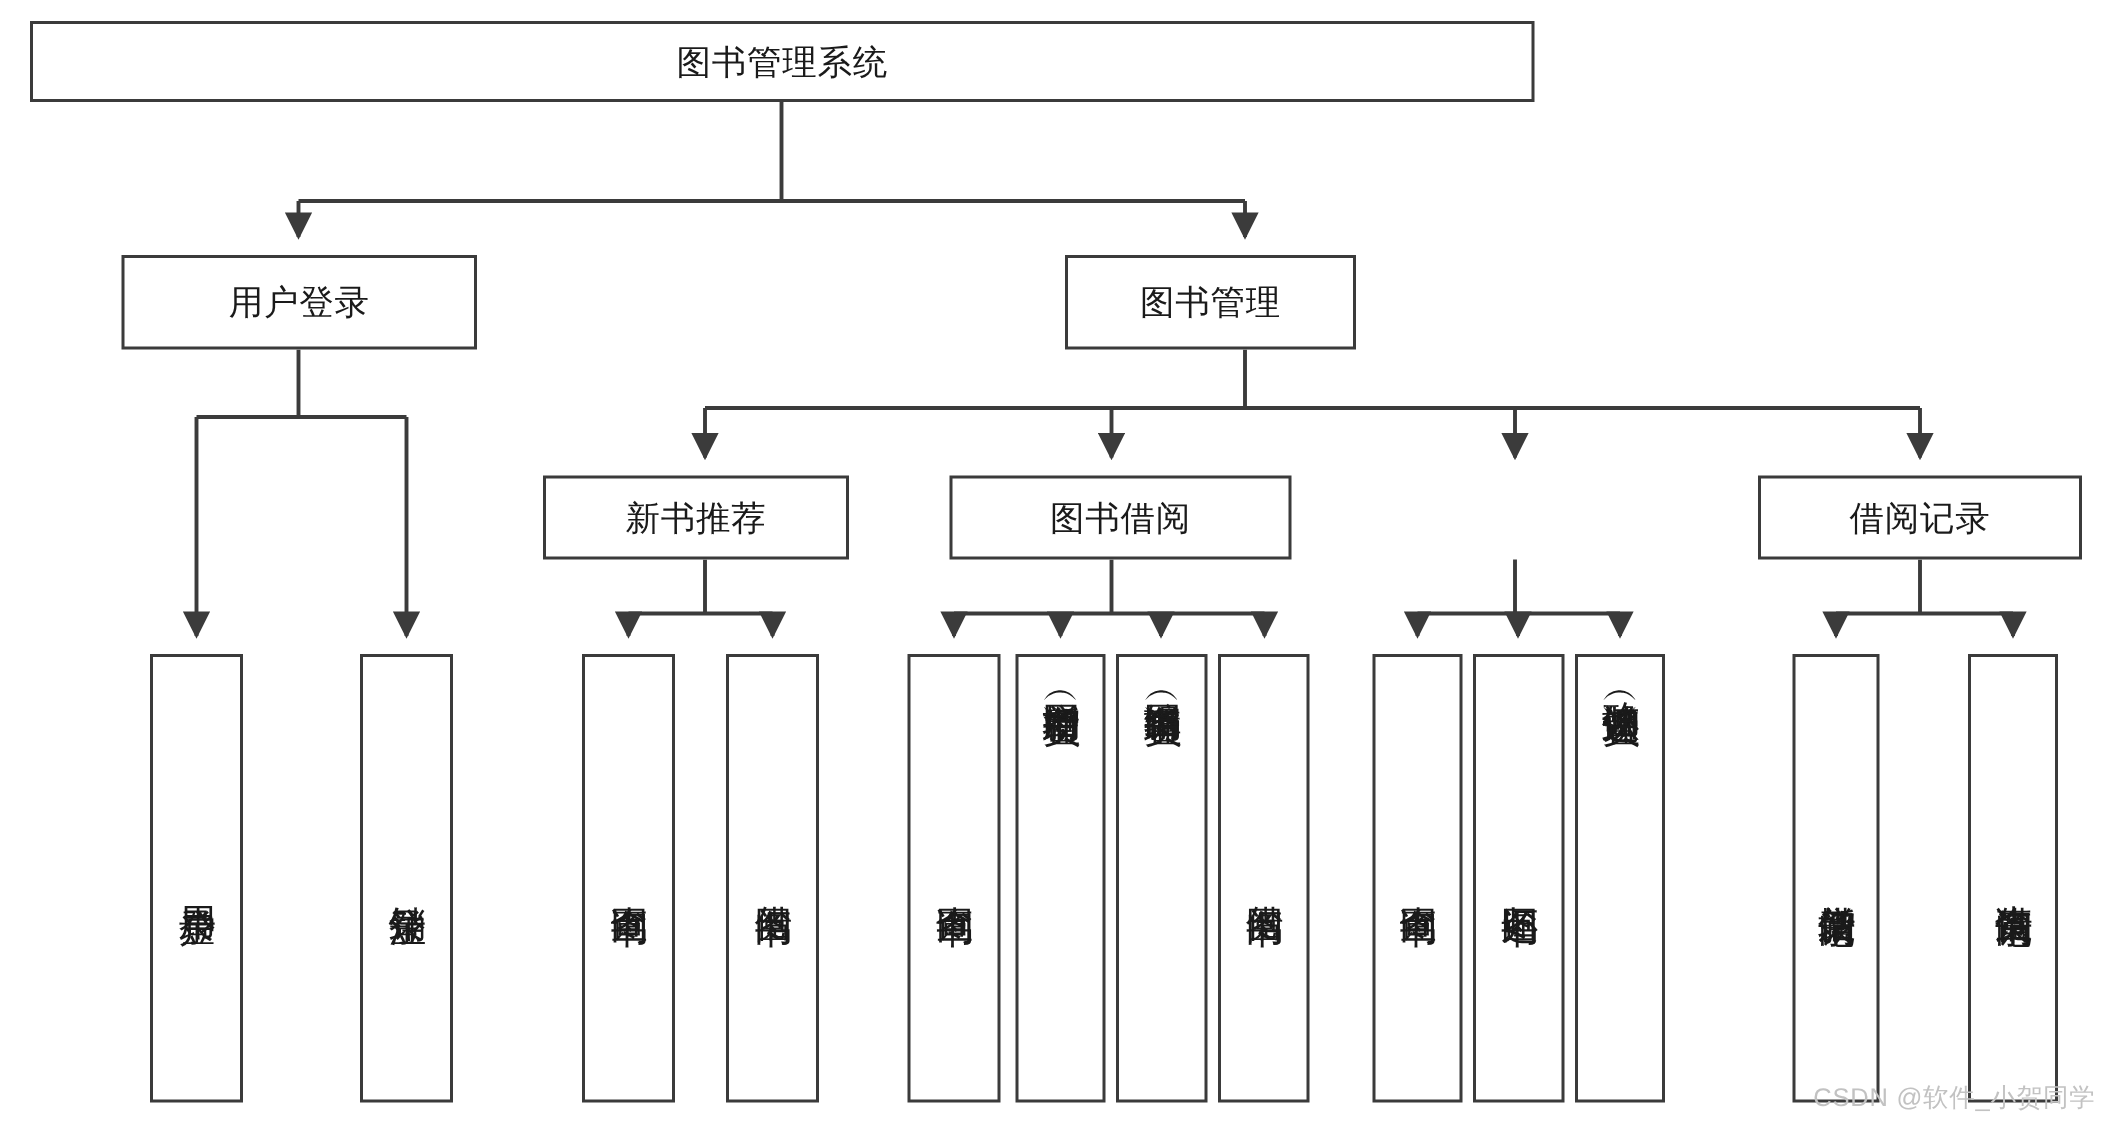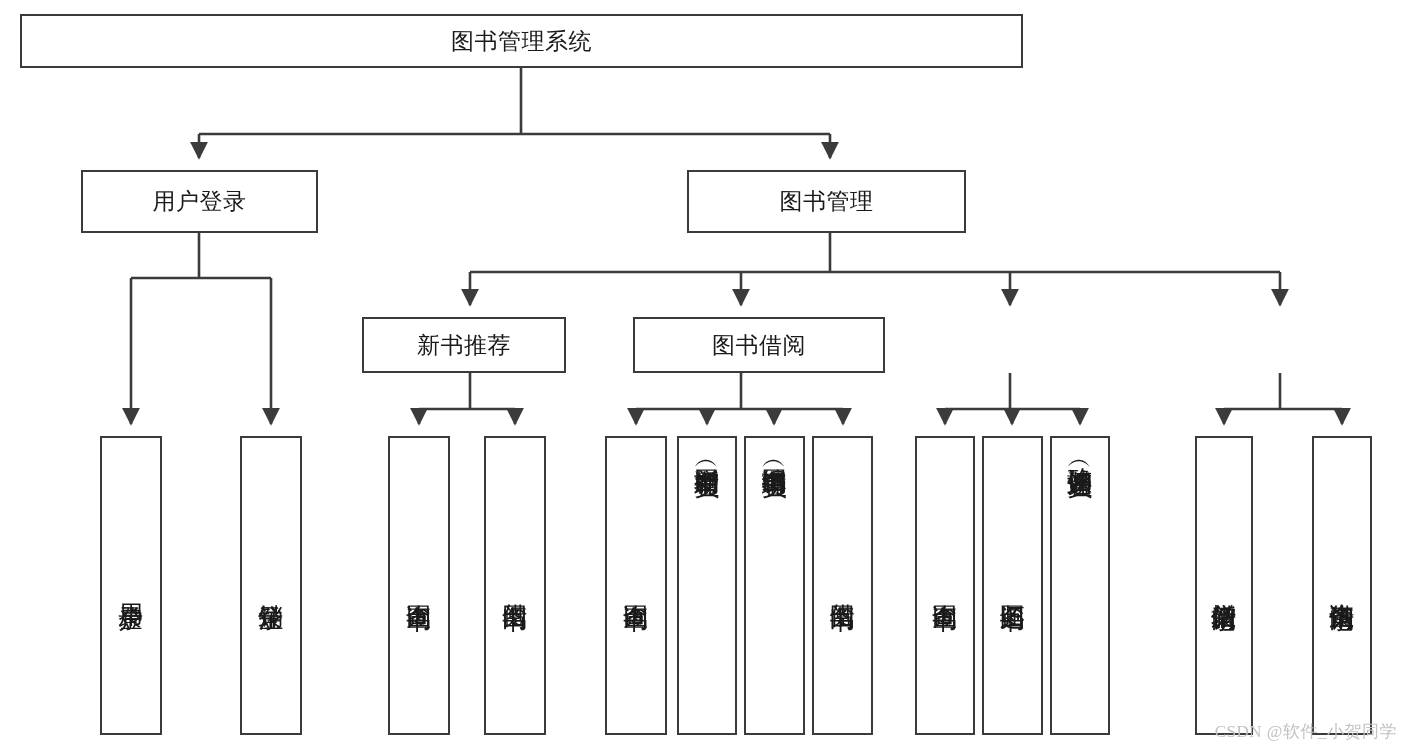--- a/index.html
+++ b/index.html
@@ -61,21 +61,20 @@
     padding-top: 0;
   }
   #watermark {
     position: absolute;
     right: 8px;
     bottom: 4px;
     font-size: 17px;
     color: #c2c2c2;
     letter-spacing: 0.5px;
     white-space: nowrap;
-    font-family: Liberation Serif, serif;
   }
 </style>
 </head>
 <body>
 
 <div id="canvas">
 
   <svg id="edges" viewBox="0 0 1405 747" xmlns="http://www.w3.org/2000/svg">
     <defs>
       <marker id="arrow" viewBox="0 0 10 10" refX="9" refY="5" markerWidth="7" markerHeight="7" orient="auto-start-reverse">
@@ -126,29 +125,32 @@
     </g>
   </svg>
 
   <div class="node horizontal" style="left:20px; top:14px; width:1003px; height:54px;">
     <span class="label">图书管理系统</span>
   </div>
 
   <div class="node horizontal" style="left:81px; top:170px; width:237px; height:63px;">
     <span class="label">用户登录</span>
   </div>
-  <div class="node horizontal" style="left:687px; top:170px; width:279px; height:63px;">
+  <div class="node horizontal" style="left:710px; top:170px; width:194px; height:63px;">
     <span class="label">图书管理</span>
   </div>
 
   <div class="node horizontal" style="left:362px; top:317px; width:204px; height:56px;">
     <span class="label">新书推荐</span>
   </div>
-  <div class="node horizontal" style="left:633px; top:317px; width:252px; height:56px;">
+  <div class="node horizontal" style="left:633px; top:317px; width:228px; height:56px;">
     <span class="label">图书借阅</span>
+  </div>
+  <div class="node horizontal" style="left:1172px; top:317px; width:216px; height:56px;">
+    <span class="label">借阅记录</span>
   </div>
 
   <div class="node vertical centered" style="left:100px; top:436px; width:62px; height:299px;">
     <span class="label">用户登录</span>
   </div>
   <div class="node vertical centered" style="left:240px; top:436px; width:62px; height:299px;">
     <span class="label">注销登录</span>
   </div>
   <div class="node vertical centered" style="left:388px; top:436px; width:62px; height:299px;">
     <span class="label">查询图书</span>

